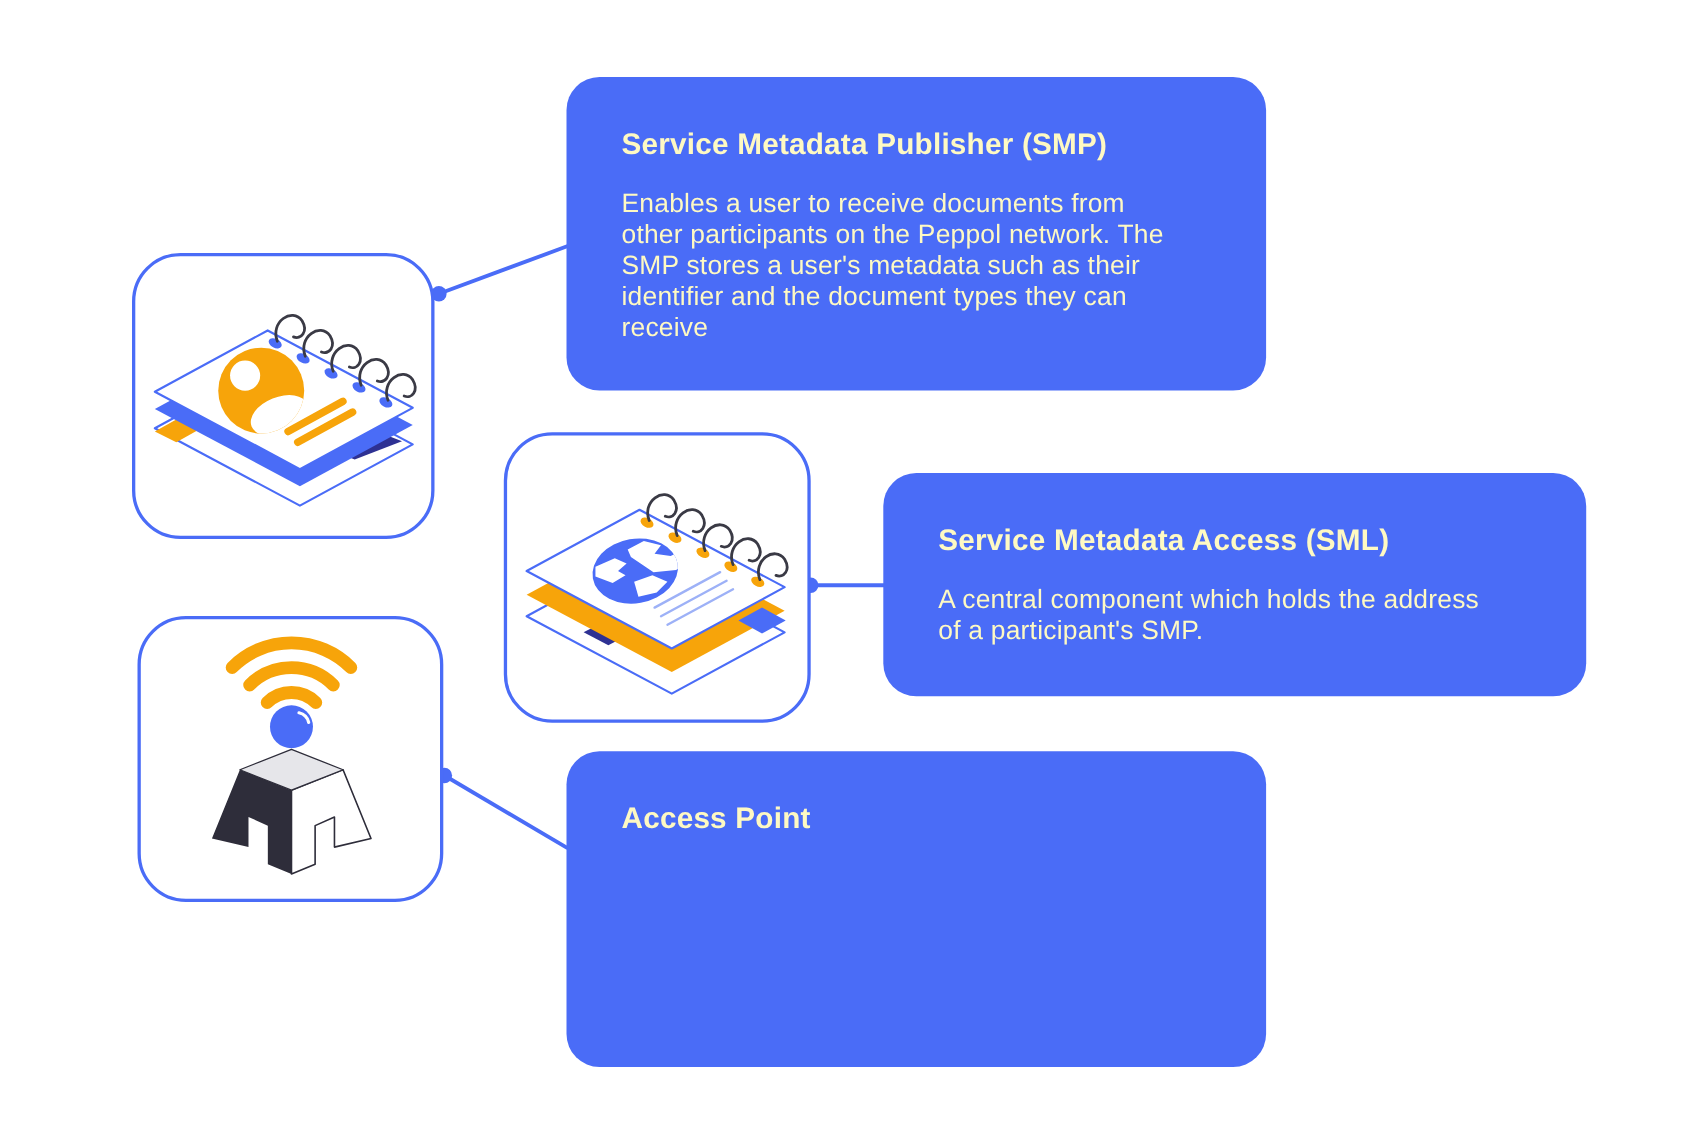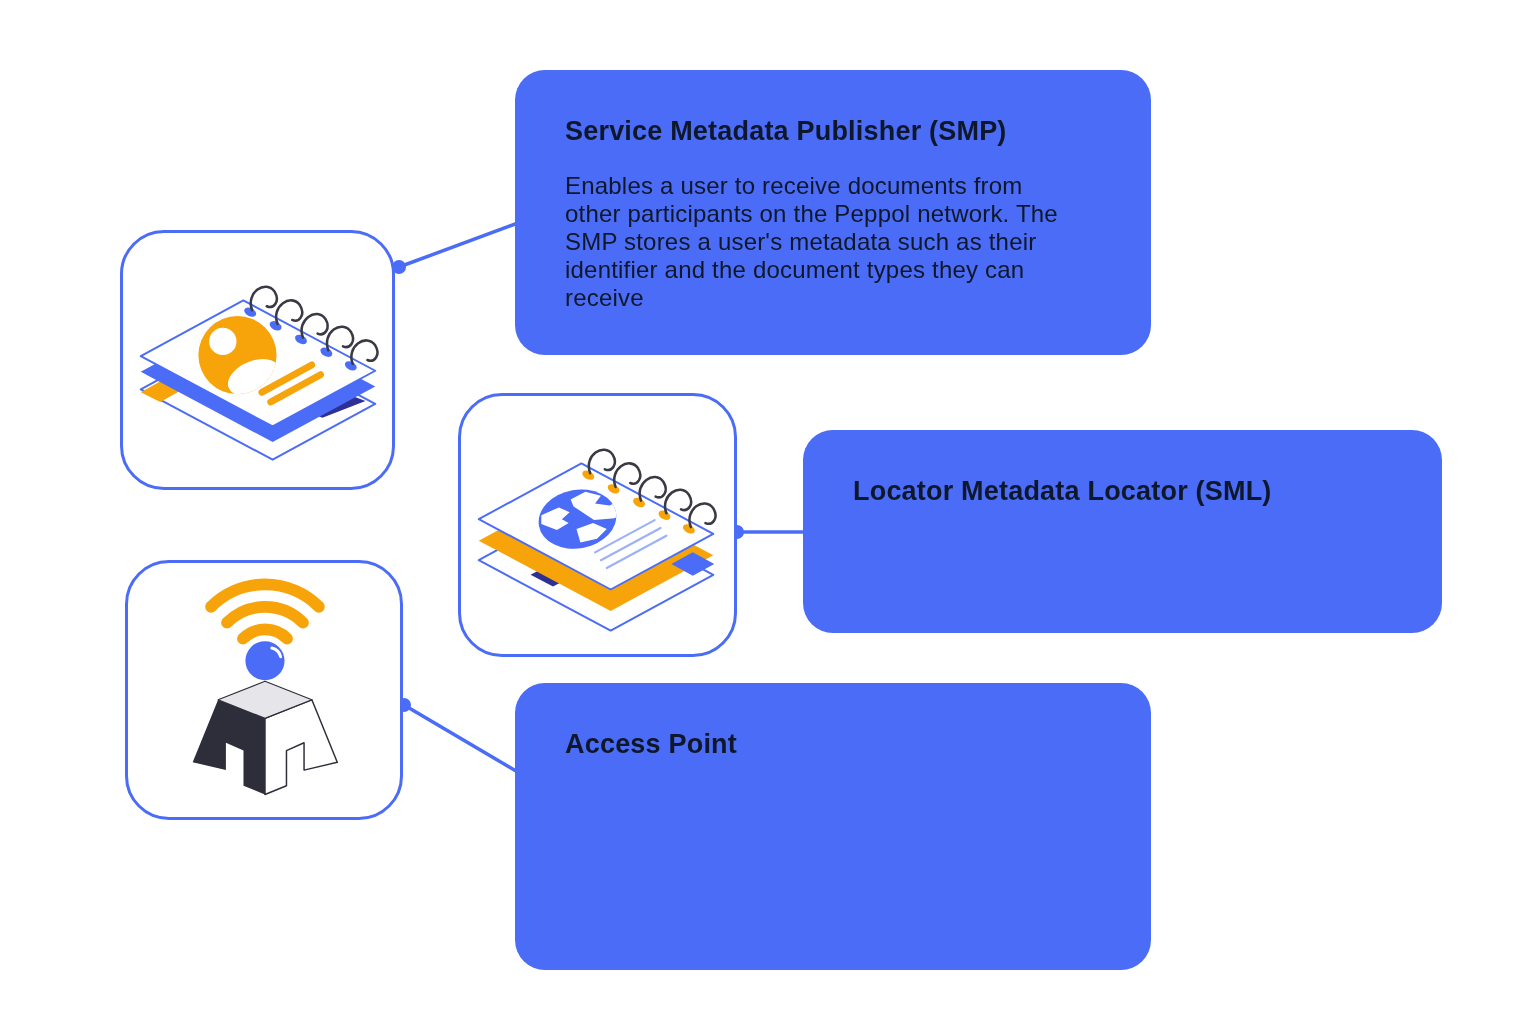--- a/index.html
+++ b/index.html
@@ -3,21 +3,21 @@
 <meta charset="utf-8">
 <style>
   html,body { margin:0; padding:0; background:#ffffff; }
   .canvas {
     position:relative; width:1536px; height:1033px; background:#ffffff;
     font-family:"Liberation Sans", sans-serif; overflow:hidden;
   }
   svg.connectors { position:absolute; left:0; top:0; z-index:1; }
 
   .text-card {
-    position:absolute; z-index:2; background:#4a6cf7; color:#0f172a;
+    position:absolute; z-index:2; background:#4a6cf7; color:#fef9c3;
     border-radius:30px; padding:44px 50px 0 50px; box-sizing:border-box;
   }
   .text-card h2 { margin:0 0 24px 0; font-size:27px; line-height:34px; font-weight:700; letter-spacing:0.2px; }
   .text-card p  { margin:0; font-size:24px; line-height:28px; white-space:pre-line; letter-spacing:0.2px; }
 
   #card-smp { left:515px; top:70px;  width:636px; height:285px; }
   #card-sml { left:803px; top:430px; width:639px; height:203px; }
   #card-ap  { left:515px; top:683px; width:636px; height:287px; }
 
   .icon-card {
@@ -145,20 +145,22 @@
   <section class="text-card" id="card-smp">
     <h2>Service Metadata Publisher (SMP)</h2>
     <p>Enables a user to receive documents from
 other participants on the Peppol network. The
 SMP stores a user's metadata such as their
 identifier and the document types they can
 receive</p>
   </section>
 
   <section class="text-card" id="card-sml">
-    <h2>Locator Metadata Locator (SML)</h2>
+    <h2>Service Metadata Access (SML)</h2>
+    <p>A central component which holds the address
+of a participant's SMP.</p>
   </section>
 
   <section class="text-card" id="card-ap">
     <h2>Access Point</h2>
   </section>
 
 </div>
 
 </body></html>

